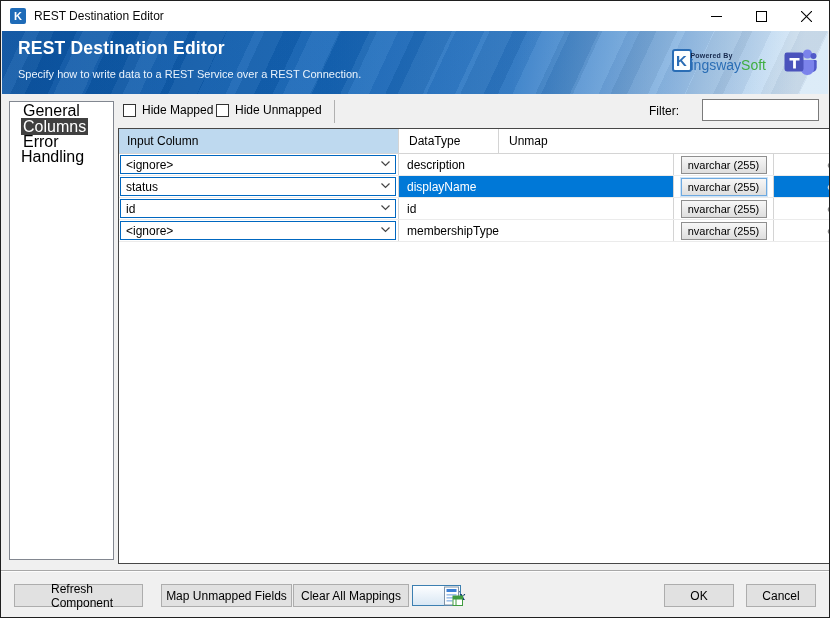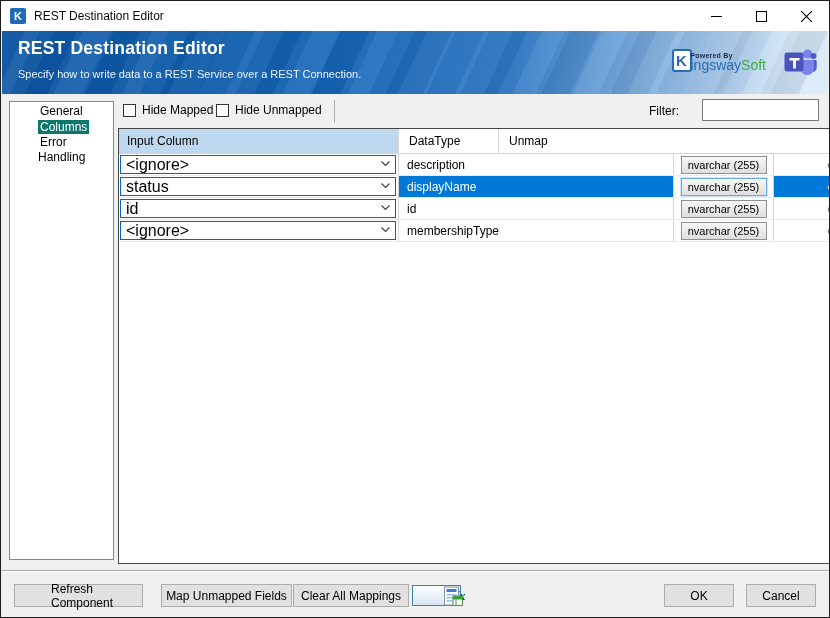--- a/index.html
+++ b/index.html
@@ -46,37 +46,37 @@
   .cb-label { position:absolute; font-size:12px; color:#000; }
   .tb-sep { position:absolute; width:1px; background:#b0b0b0; }
   .filter-label { position:absolute; font-size:12px; color:#000; }
   .filter-input {
     position:absolute; left:701px; top:98px; width:117px; height:22px;
     border:1px solid #7a7a7a; background:#fff; font-size:12px; padding:0 4px;
     font-family:"Liberation Sans", sans-serif;
   }
   
   .sidebar { position:absolute; left:8px; top:100px; width:105px; height:459px; background:#fff; border:1px solid #828790; padding-top:2px; }
-  .side-item { padding:0 2px 1px 28px; font-size:12px; line-height:14.5px; color:#000; cursor:default; }
+  .side-item { padding:0 2px 1px 11px; font-size:16px; line-height:14.5px; color:#000; cursor:default; }
   .side-item span { padding:0 2px; }
-  .side-item.selected span { background:#0f766e; color:#fff; }
+  .side-item.selected span { background:#404040; color:#fff; }
   
   .grid { position:absolute; left:117px; top:127px; width:782px; height:436px; background:#fff; border:1px solid #474747; }
   .g-row { display:flex; width:100%; }
   .g-head { height:25px; border-bottom:1px solid #d4d4d4; }
   .g-cell { border-right:1px solid #d4d4d4; overflow:hidden; white-space:nowrap; }
   .g-cell:last-child { border-right:none; }
   .c-input { width:280px; } .c-rest { width:275px; } .c-dtype { width:100px; } .c-unmap { flex:1; }
   .h-cell { font-size:12px; color:#000; padding-left:8px; display:flex; align-items:center; }
   .h-input { background:#bed9ef; }
   .h-dtype, .h-unmap { justify-content:flex-start; padding-left:10px; }
   .g-datarow { height:22px; border-bottom:1px solid #ebebeb; position:relative; }
   .combo {
     margin:1px 2px 3px 1px; height:19px; flex:1; border:1px solid #0067c0; background:#fff;
-    display:flex; align-items:center; font-size:16px; padding-left:5px; position:relative;
+    display:flex; align-items:center; font-size:12px; padding-left:5px; position:relative;
   }
   .combo .chev { position:absolute; right:5px; top:5px; }
   .cell-rest { font-size:12px; display:flex; align-items:center; padding-left:8px; }
   .g-datarow.selected .cell-rest { background:#0078d7; color:#fff; }
   .g-datarow.selected .cell-unmap { background:#0078d7; }
   .dtbtn {
     width:86px; height:18px; margin:auto; font-size:11px; font-family:"Liberation Sans", sans-serif;
     background:linear-gradient(#f7f7f7,#dedede); border:1px solid #8f8f8f;
     display:flex; align-items:center; justify-content:center; color:#000;
   }

